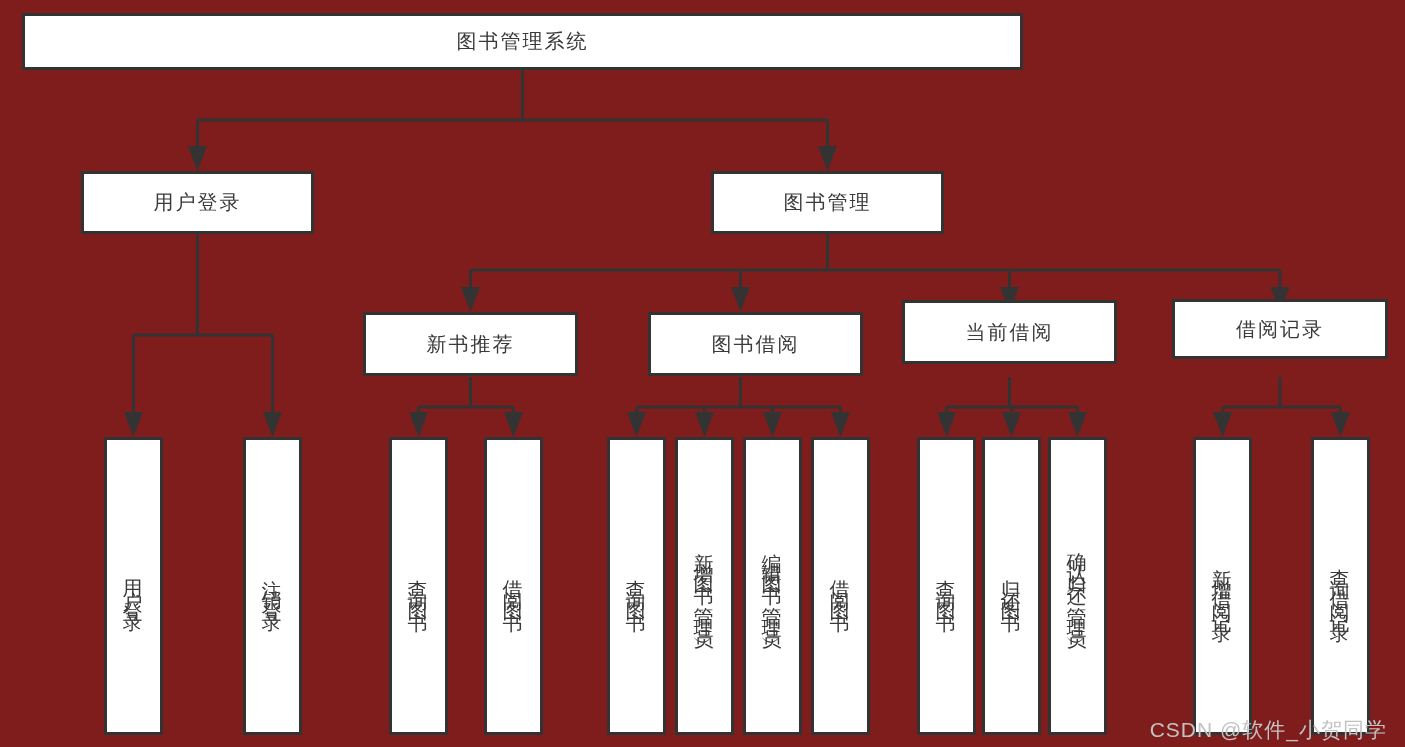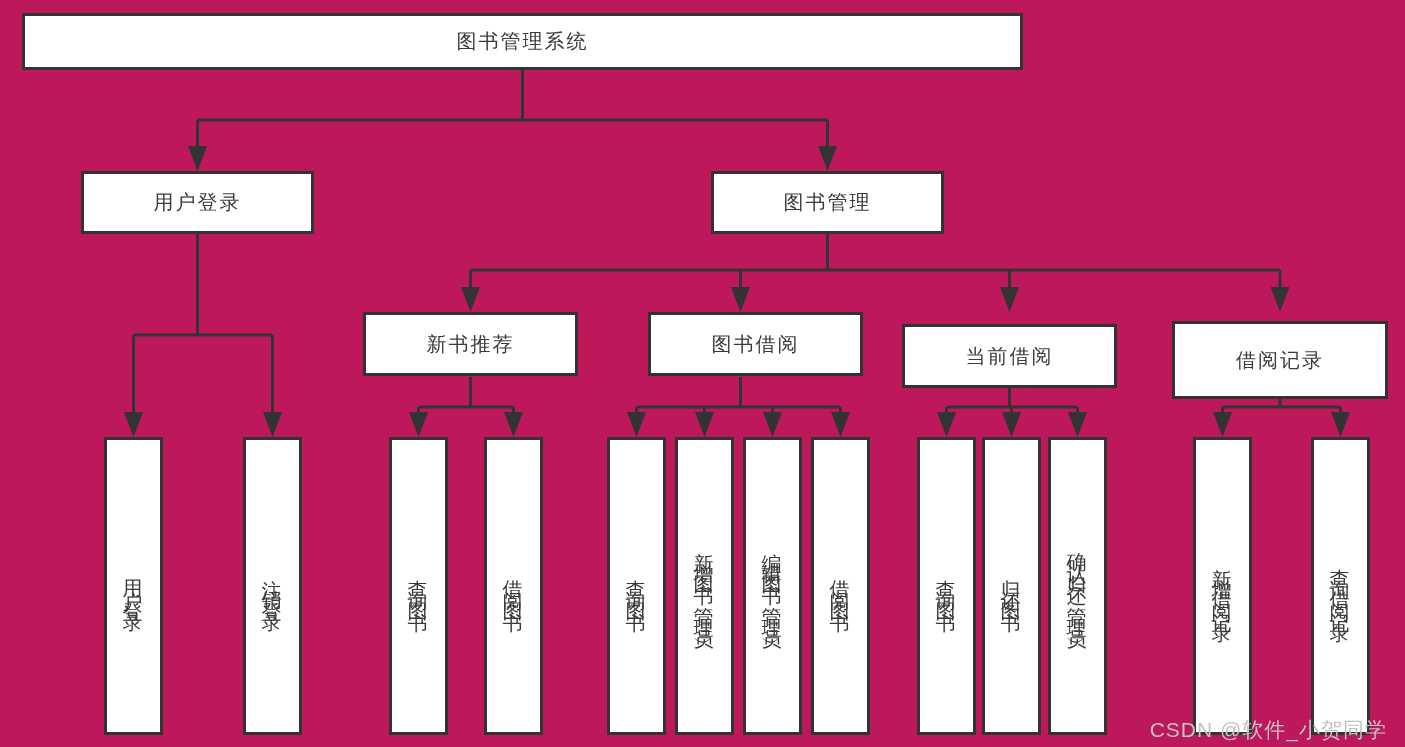--- a/index.html
+++ b/index.html
@@ -1,19 +1,19 @@
 <!DOCTYPE html>
 <html><head>
 <meta charset="utf-8">
 <style>
   html,body{margin:0;padding:0;background:#ffffff;}
   .canvas{
     position:relative;
     width:1405px;height:747px;
-    background:#be185d;
+    background:#7f1d1d;
     font-family:"Liberation Sans","DejaVu Sans",sans-serif;
     color:#3a3a3a;
     overflow:hidden;
   }
   .box{
     position:absolute;
     box-sizing:border-box;
     border:3px solid #333333;
     background:#ffffff;
     display:flex;
@@ -83,22 +83,22 @@
     <polygon fill="#333333" points="1331,412 1350,412 1340.5,437"></polygon>
   </svg>
 
   <div class="box" style="left:22px;top:13px;width:1001px;height:57px">图书管理系统</div>
 
   <div class="box" style="left:81px;top:171px;width:233px;height:63px">用户登录</div>
   <div class="box" style="left:363px;top:312px;width:215px;height:64px">新书推荐</div>
 
   <div class="box" style="left:711px;top:171px;width:233px;height:63px">图书管理</div>
   <div class="box" style="left:648px;top:312px;width:215px;height:64px">图书借阅</div>
-  <div class="box" style="left:902px;top:324px;width:215px;height:64px">当前借阅</div>
-  <div class="box" style="left:1172px;top:321px;width:216px;height:78px">借阅记录</div>
+  <div class="box" style="left:902px;top:300px;width:215px;height:64px">当前借阅</div>
+  <div class="box" style="left:1172px;top:299px;width:216px;height:60px">借阅记录</div>
 
   <div class="box vbox" style="left:104px;top:437px;width:59px;height:298px">用户登录</div>
   <div class="box vbox" style="left:243px;top:437px;width:59px;height:298px">注销登录</div>
 
   <div class="box vbox" style="left:389px;top:437px;width:59px;height:298px">查询图书</div>
   <div class="box vbox" style="left:484px;top:437px;width:59px;height:298px">借阅图书</div>
 
   <div class="box vbox" style="left:607px;top:437px;width:59px;height:298px">查询图书</div>
   <div class="box vbox" style="left:675px;top:437px;width:59px;height:298px">新增图书（管理员）</div>
   <div class="box vbox" style="left:743px;top:437px;width:59px;height:298px">编辑图书（管理员）</div>

